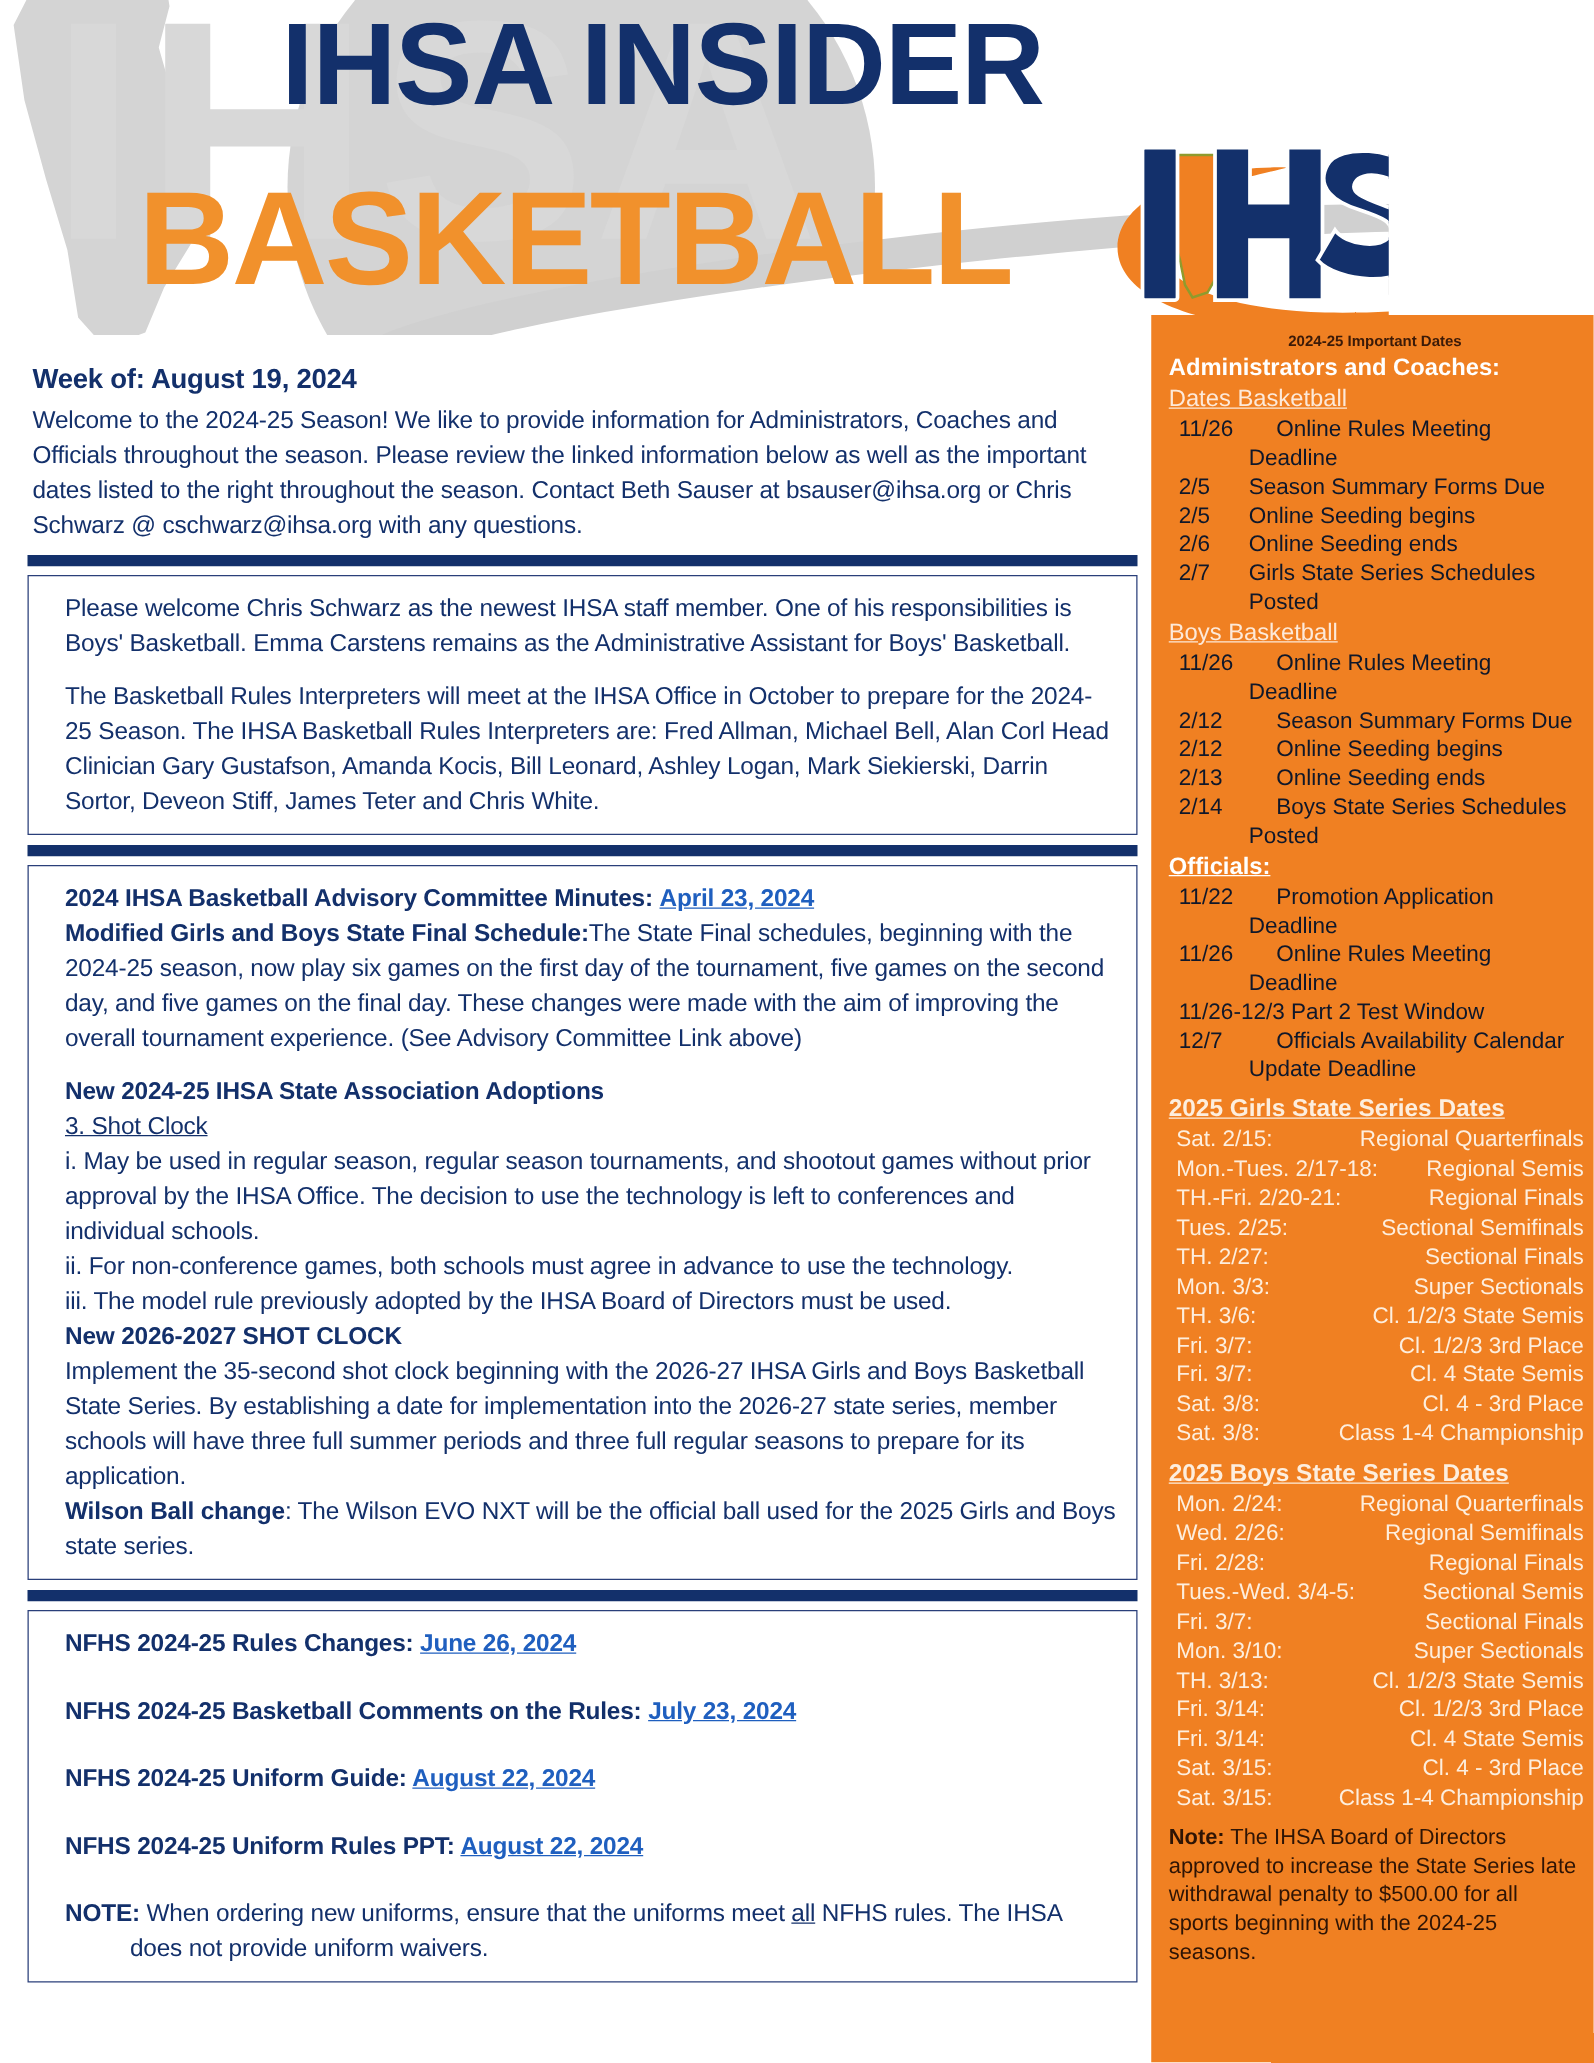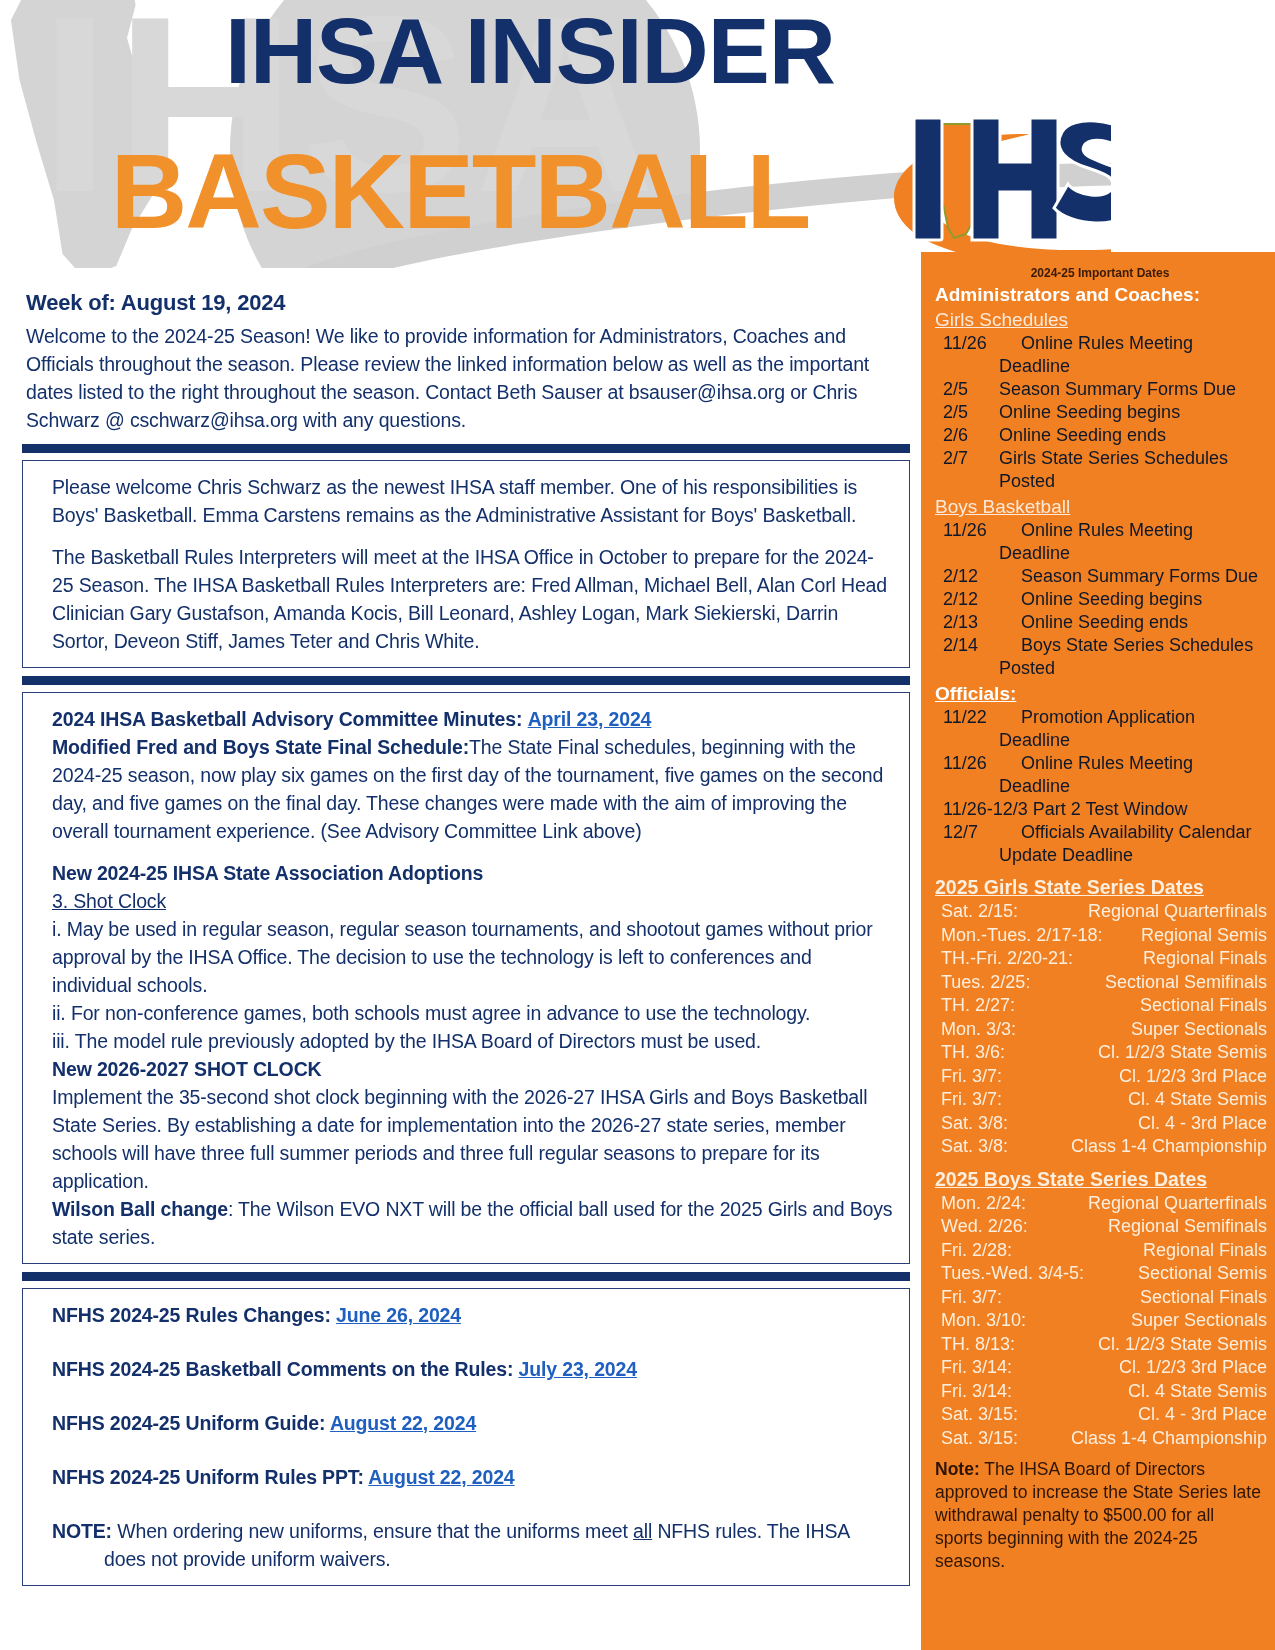--- a/index.html
+++ b/index.html
@@ -289,21 +289,21 @@
   </div>
 
   <div class="rule"></div>
 
   <div class="panel tight">
     <p>
       <span class="b">2024 IHSA Basketball Advisory Committee Minutes:</span>
       <span class="link">April 23, 2024</span>
     </p>
     <p class="gap">
-      <span class="b">Modified Fred and Boys State Final Schedule:</span><span>The State Final schedules, beginning with the 2024-25 season, now play six games on the first day of the tournament, five games on the second day, and five games on the final day. These changes were made with the aim of improving the overall tournament experience. (See Advisory Committee Link above)</span>
+      <span class="b">Modified Girls and Boys State Final Schedule:</span><span>The State Final schedules, beginning with the 2024-25 season, now play six games on the first day of the tournament, five games on the second day, and five games on the final day. These changes were made with the aim of improving the overall tournament experience. (See Advisory Committee Link above)</span>
     </p>
     <p class="b">New 2024-25 IHSA State Association Adoptions</p>
     <p class="u">3. Shot Clock</p>
     <p>i. May be used in regular season, regular season tournaments, and shootout games without prior approval by the IHSA Office. The decision to use the technology is left to conferences and individual schools.</p>
     <p>ii. For non-conference games, both schools must agree in advance to use the technology.</p>
     <p>iii. The model rule previously adopted by the IHSA Board of Directors must be used.</p>
     <p class="b">New 2026-2027 SHOT CLOCK</p>
     <p>Implement the 35-second shot clock beginning with the 2026-27 IHSA Girls and Boys Basketball State Series. By establishing a date for implementation into the 2026-27 state series, member schools will have three full summer periods and three full regular seasons to prepare for its application.</p>
     <p>
       <span class="b">Wilson Ball change</span><span>: The Wilson EVO NXT will be the official ball used for the 2025 Girls and Boys state series.</span>
@@ -334,21 +334,21 @@
       <span>When ordering new uniforms, ensure that the uniforms meet </span><span class="u">all</span><span> NFHS rules. The IHSA</span>
       <span class="ind">does not provide uniform waivers.</span>
     </p>
   </div>
 </div>
 
 <div class="sidebar">
   <div class="sb-title">2024-25 Important Dates</div>
   <div class="sb-sub">Administrators and Coaches:</div>
 
-  <div class="sb-head">Girls Schedules</div>
+  <div class="sb-head">Dates Basketball</div>
   <div>
     <div class="dline">
         <span class="d">11/26</span>
         <span class="t">Online Rules Meeting</span>
       </div>
     <div class="dline cont">
         <span>Deadline</span>
       </div>
     <div class="dline">
         <span class="d w">2/5</span>
@@ -495,21 +495,21 @@
       </div>
     <div class="srow">
         <span class="sd">Fri. 3/7:</span>
         <span class="se">Sectional Finals</span>
       </div>
     <div class="srow">
         <span class="sd">Mon. 3/10:</span>
         <span class="se">Super Sectionals</span>
       </div>
     <div class="srow">
-        <span class="sd">TH. 8/13:</span>
+        <span class="sd">TH. 3/13:</span>
         <span class="se">Cl. 1/2/3 State Semis</span>
       </div>
     <div class="srow">
         <span class="sd">Fri. 3/14:</span>
         <span class="se">Cl. 1/2/3 3rd Place</span>
       </div>
     <div class="srow">
         <span class="sd">Fri. 3/14:</span>
         <span class="se">Cl. 4 State Semis</span>
       </div>

